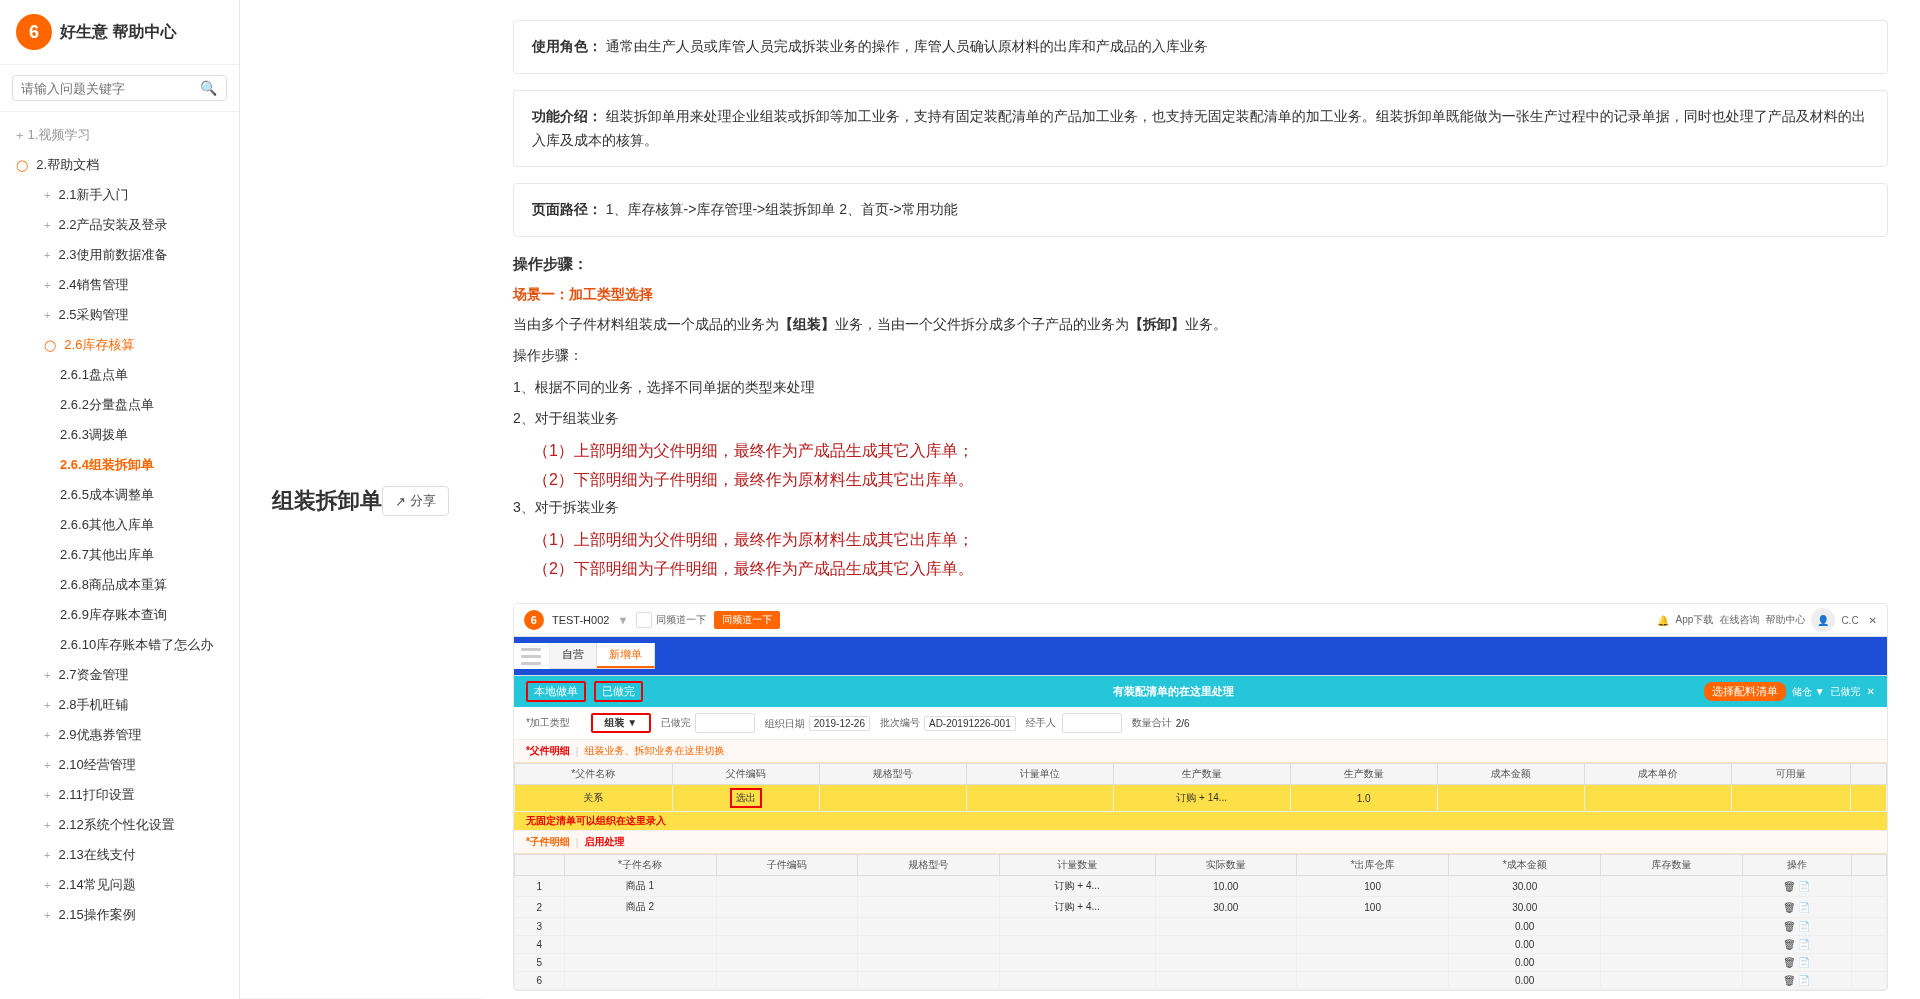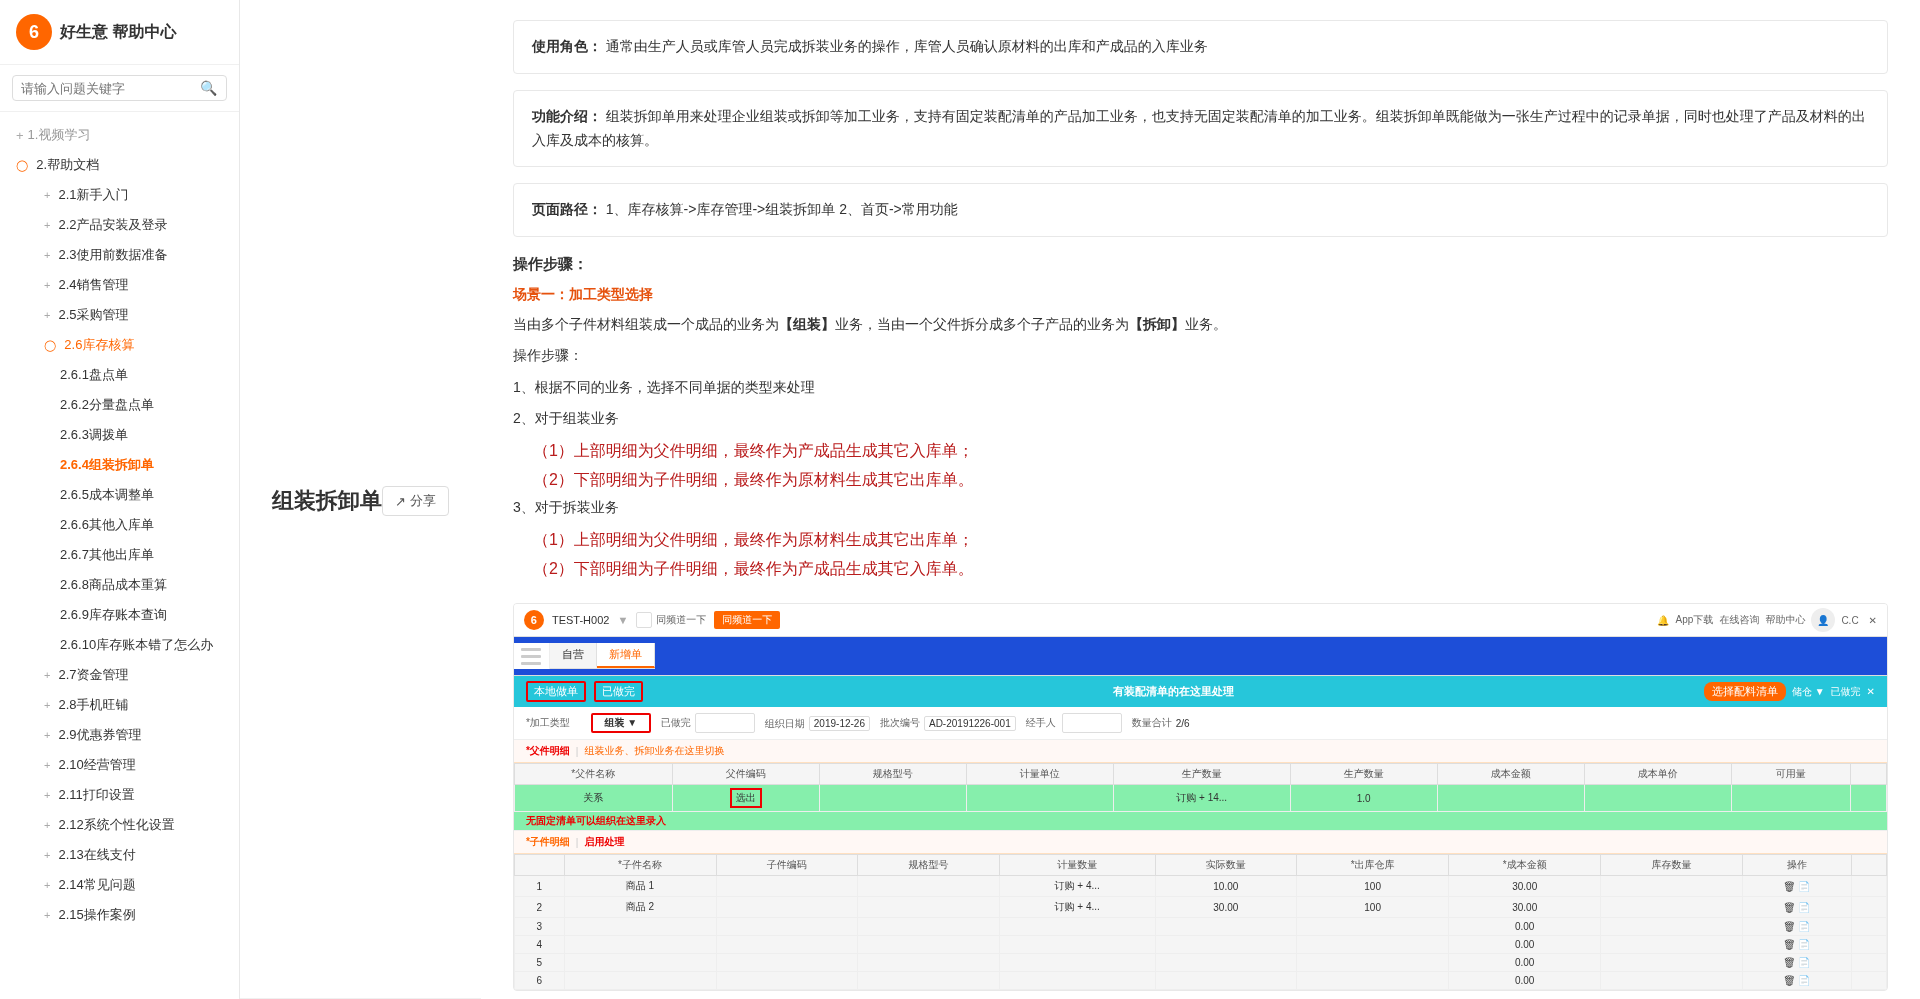--- a/index.html
+++ b/index.html
@@ -394,21 +394,21 @@
               <span style="color:#666;">经手人</span>
               <div style="border:1px solid #ddd;border-radius:2px;width:60px;height:20px;font-size:10px;"></div>
             </div>
             <div style="display:flex;align-items:center;gap:4px;">
               <span style="color:#666;">数量合计</span>
               <div style="font-size:10px;color:#333;">2/6</div>
             </div>
           </div>
         </div>
 
-        <div style="position:relative;background:#86efac;">
+        <div style="position:relative;background:#fde047;">
           <div style="padding:4px 12px;background:#fff8f5;border-bottom:1px solid #ffe0c0;display:flex;align-items:center;gap:6px;font-size:10px;font-weight:bold;color:#e00;">
             <span>*父件明细</span>
             <span style="color:#ccc;font-weight:normal;">|</span>
             <span style="font-size:10px;color:#f60;font-weight:normal;">组装业务、拆卸业务在这里切换</span>
           </div>
 
           <div style="overflow-x:auto;">
             <table class="mock-table">
               <thead>
                 <tr>

